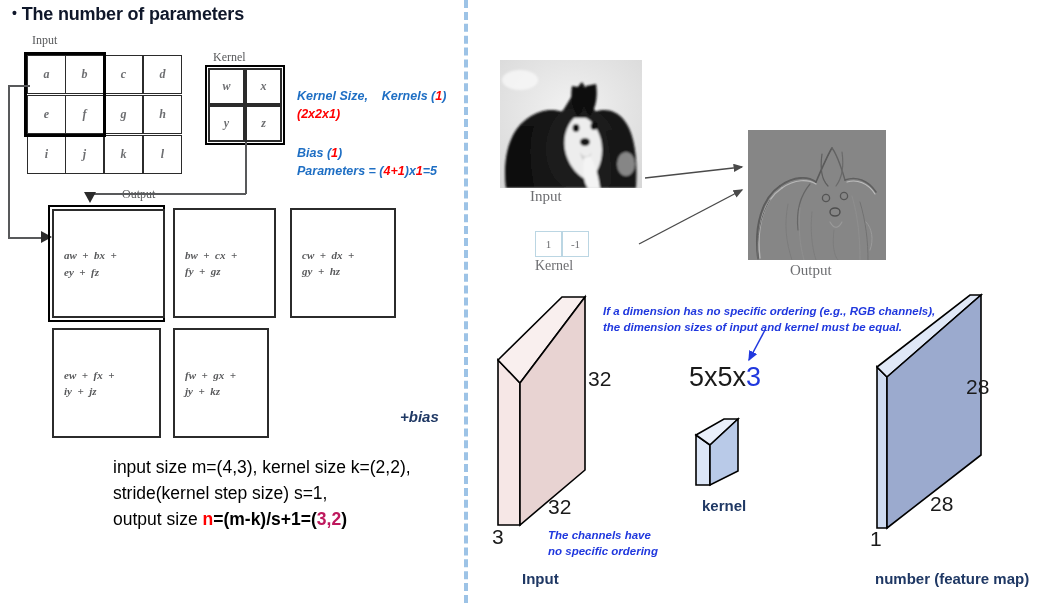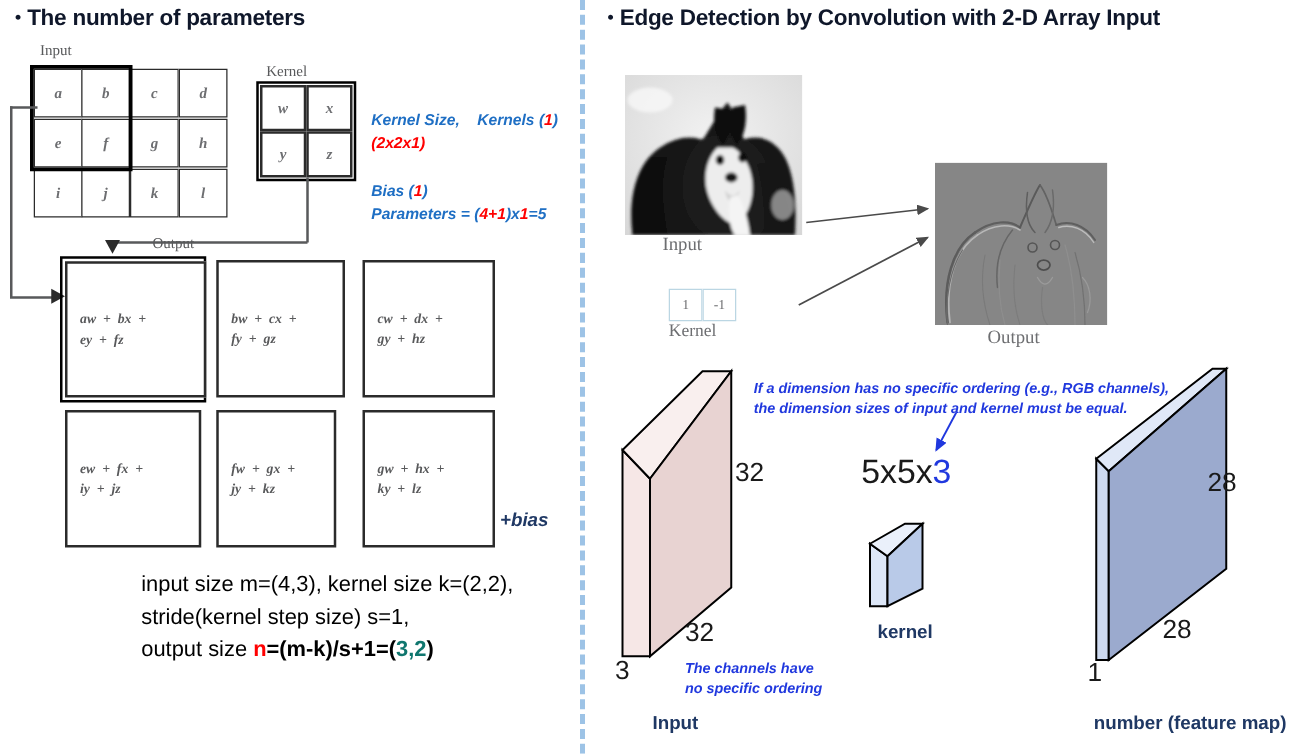--- a/index.html
+++ b/index.html
@@ -151,23 +151,20 @@
 <body>
 
 <div class="slide">
 
   <div class="divider"></div>
 
   <div class="hdr" id="hdr-left">
     <span class="bull">•</span><span>The number of parameters</span>
   </div>
 
-  <div class="hdr" id="hdr-right">
-    <span class="bull">•</span><span>Edge Detection by Convolution with 2-D Array Input</span>
-  </div>
 
   <div class="serif lbl-input-grid">Input</div>
   <div class="serif lbl-kernel-grid">Kernel</div>
   <div class="serif lbl-output-grid">Output</div>
 
   <div class="cell" style="left:27px;top:55px;width:39px;height:39px;">a</div>
   <div class="cell" style="left:65px;top:55px;width:39px;height:39px;">b</div>
   <div class="cell" style="left:104px;top:55px;width:39px;height:39px;">c</div>
   <div class="cell" style="left:143px;top:55px;width:39px;height:39px;">d</div>
 
@@ -227,46 +224,40 @@
     </div>
   </div>
 
   <div class="obox" style="left:173px;top:328px;width:96px;height:110px;">
     <div>
       <div class="ln">fw  +  gx  +</div>
       <div class="ln">jy  +  kz</div>
     </div>
   </div>
 
-  <div class="obox" style="left:290px;top:328px;width:106px;height:110px;">
-    <div>
-      <div class="ln">gw  +  hx  +</div>
-      <div class="ln">ky  +  lz</div>
-    </div>
-  </div>
 
   <div class="bias-note">+bias</div>
 
   <div class="anno-blue" style="left:297px;top:55px;">
     <span>Kernel Size,</span>&nbsp;&nbsp;&nbsp;&nbsp;<span>Kernels (</span><span class="red">1</span><span>)</span>
   </div>
   <div class="anno-blue" style="left:297px;top:73px;">
     <span class="red">(</span><span class="red">2x2x1</span><span class="red">)</span>
   </div>
   <div class="anno-blue" style="left:297px;top:112px;">
     <span>Bias (</span><span class="red">1</span><span>)</span>
   </div>
   <div class="anno-blue" style="left:297px;top:130px;">
     <span>Parameters = (</span><span class="red">4+1</span><span>)x</span><span class="red">1</span><span>=5</span>
   </div>
 
   <div class="formula">
     <div><span>input size m=(4,3), kernel size k=(2,2),</span></div>
     <div><span>stride(kernel step size) s=1,</span></div>
-    <div><span>output size </span><b style="color:#FF0000">n</b><b>=(m-k)/s+1=(</b><b style="color:#0f766e">3,2</b><b>)</b></div>
+    <div><span>output size </span><b style="color:#FF0000">n</b><b>=(m-k)/s+1=(</b><b style="color:#be185d">3,2</b><b>)</b></div>
   </div>
 
   <div class="imgbox" style="left:500px;top:60px;width:142px;height:128px;">
     <svg width="142" height="128" viewBox="0 0 142 128">
       <defs>
         <radialGradient id="bgw" cx="50%" cy="40%" r="80%">
           <stop offset="0%" stop-color="#f2f2f2"></stop>
             <stop offset="100%" stop-color="#d6d6d6"></stop>
         </radialGradient>
         <filter id="sf">

